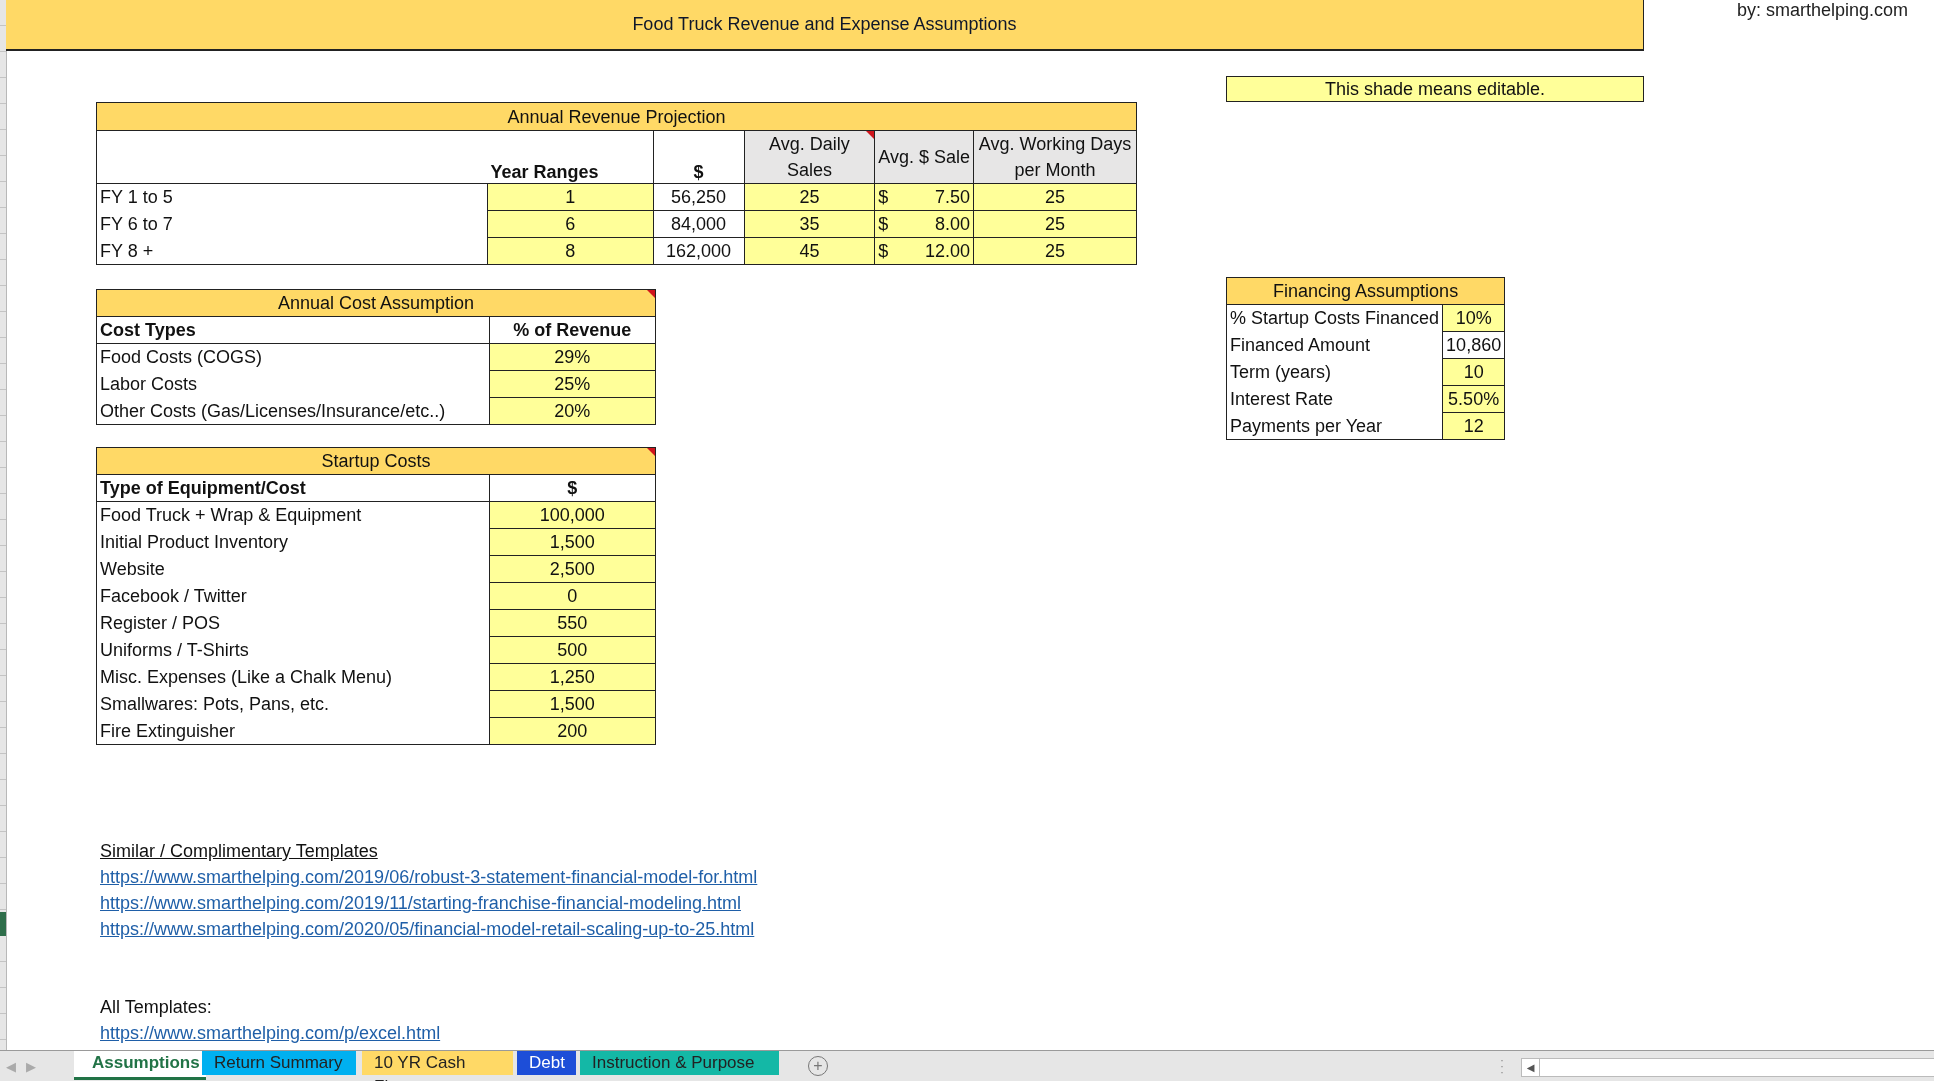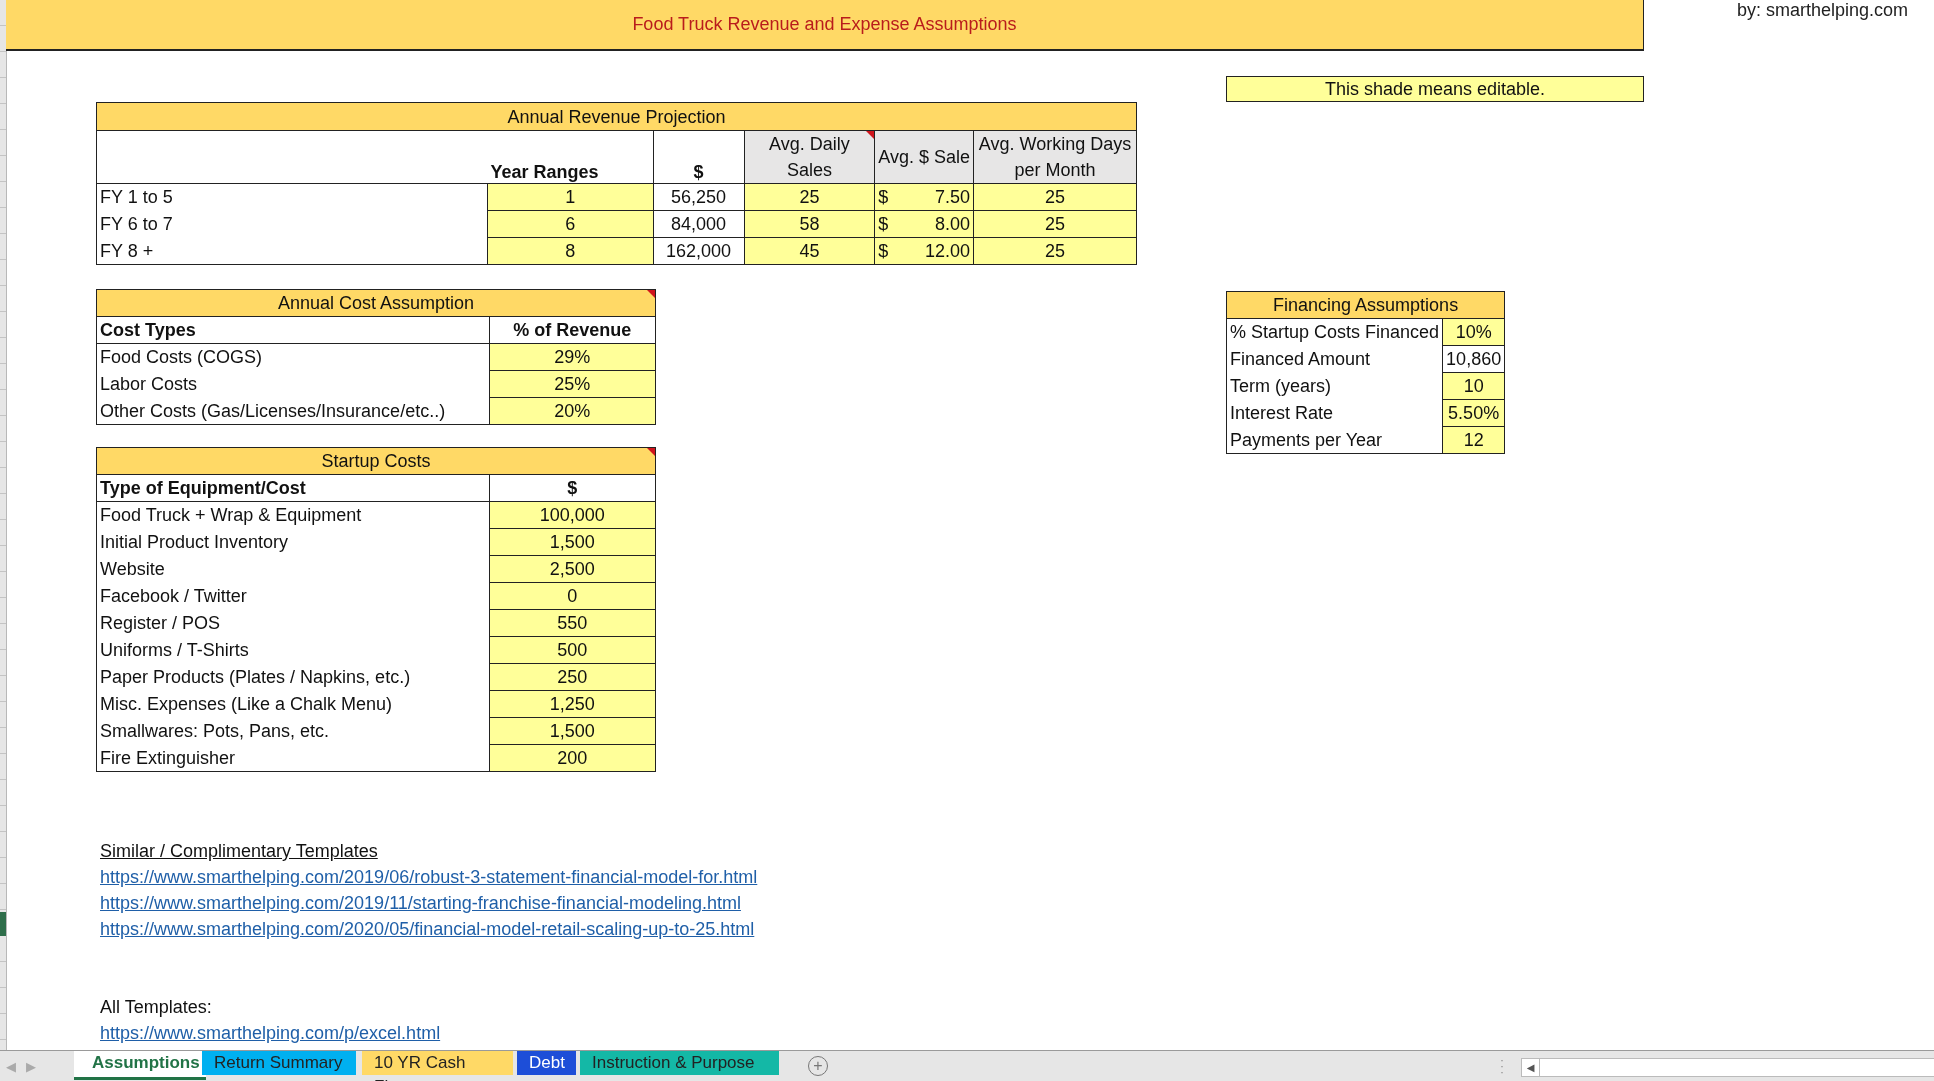--- a/index.html
+++ b/index.html
@@ -12,21 +12,21 @@
   .rowhdr {
     position:absolute; left:0; top:0; width:6px; height:1050px;
     background:#e6e6e6; border-right:1px solid #b8b8b8;
     background-image:repeating-linear-gradient(to bottom, transparent 0, transparent 25px, #c4c4c4 25px, #c4c4c4 26px);
   }
   .rowhdr .sel { position:absolute; left:0; top:912px; width:6px; height:24px; background:#2e6e4a; }
   .title-bar {
     position:absolute; left:6px; top:0; width:1637px; height:49px;
     background:#ffd966; border-bottom:2px solid #222; border-right:1px solid #222;
     display:flex; align-items:center; justify-content:center;
-    font-size:18px; color:#b91c1c;
+    font-size:18px; color:#0f172a;
   }
   .byline { position:absolute; left:1737px; top:0; font-size:18px; color:#222; }
   .editable-note {
     position:absolute; left:1226px; top:76px; width:416px; height:24px;
     background:#ffff99; border:1.5px solid #222;
     display:flex; align-items:center; justify-content:center;
     font-size:18px;
   }
   table.grid { position:absolute; border-collapse:collapse; font-size:18px; }
   table.grid td { padding:0 3px; height:26px; line-height:22px; white-space:nowrap; }
@@ -112,21 +112,21 @@
             <span>$</span>
             <span>7.50</span>
           </div>
         </td>
     <td class="c hl bl" style="border-top:1.5px solid #222">25</td>
   </tr>
   <tr>
     <td class="r">FY 6 to 7</td>
     <td class="c hl bl bt">6</td>
     <td class="c bl bt">84,000</td>
-    <td class="c hl bl bt">58</td>
+    <td class="c hl bl bt">35</td>
     <td class="hl bl bt">
           <div class="money">
             <span>$</span>
             <span>8.00</span>
           </div>
         </td>
     <td class="c hl bl bt">25</td>
   </tr>
   <tr>
     <td class="r">FY 8 +</td>
@@ -203,39 +203,35 @@
       </tr>
   <tr>
         <td class="r">Register / POS</td>
         <td class="c hl bl bt">550</td>
       </tr>
   <tr>
         <td class="r">Uniforms / T-Shirts</td>
         <td class="c hl bl bt">500</td>
       </tr>
   <tr>
-        <td class="r">Paper Products (Plates / Napkins, etc.)</td>
-        <td class="c hl bl bt">250</td>
-      </tr>
-  <tr>
         <td class="r">Misc. Expenses (Like a Chalk Menu)</td>
         <td class="c hl bl bt">1,250</td>
       </tr>
   <tr>
         <td class="r">Smallwares: Pots, Pans, etc.</td>
         <td class="c hl bl bt">1,500</td>
       </tr>
   <tr>
         <td class="r">Fire Extinguisher</td>
         <td class="c hl bl bt">200</td>
       </tr>
 </tbody>
   </table>
 
-<table class="grid outer" style="left:1226px; top:291px; width:263px;border-radius:19px;">
+<table class="grid outer" style="left:1226px; top:277px; width:263px;border-radius:19px;">
   <colgroup>
       <col style="width:232px">
       <col style="width:95px">
     </colgroup>
   <tbody>
       <tr>
         <td colspan="2" class="hdr">Financing Assumptions</td>
       </tr>
   <tr>
         <td style="text-align:left">% Startup Costs Financed</td>

